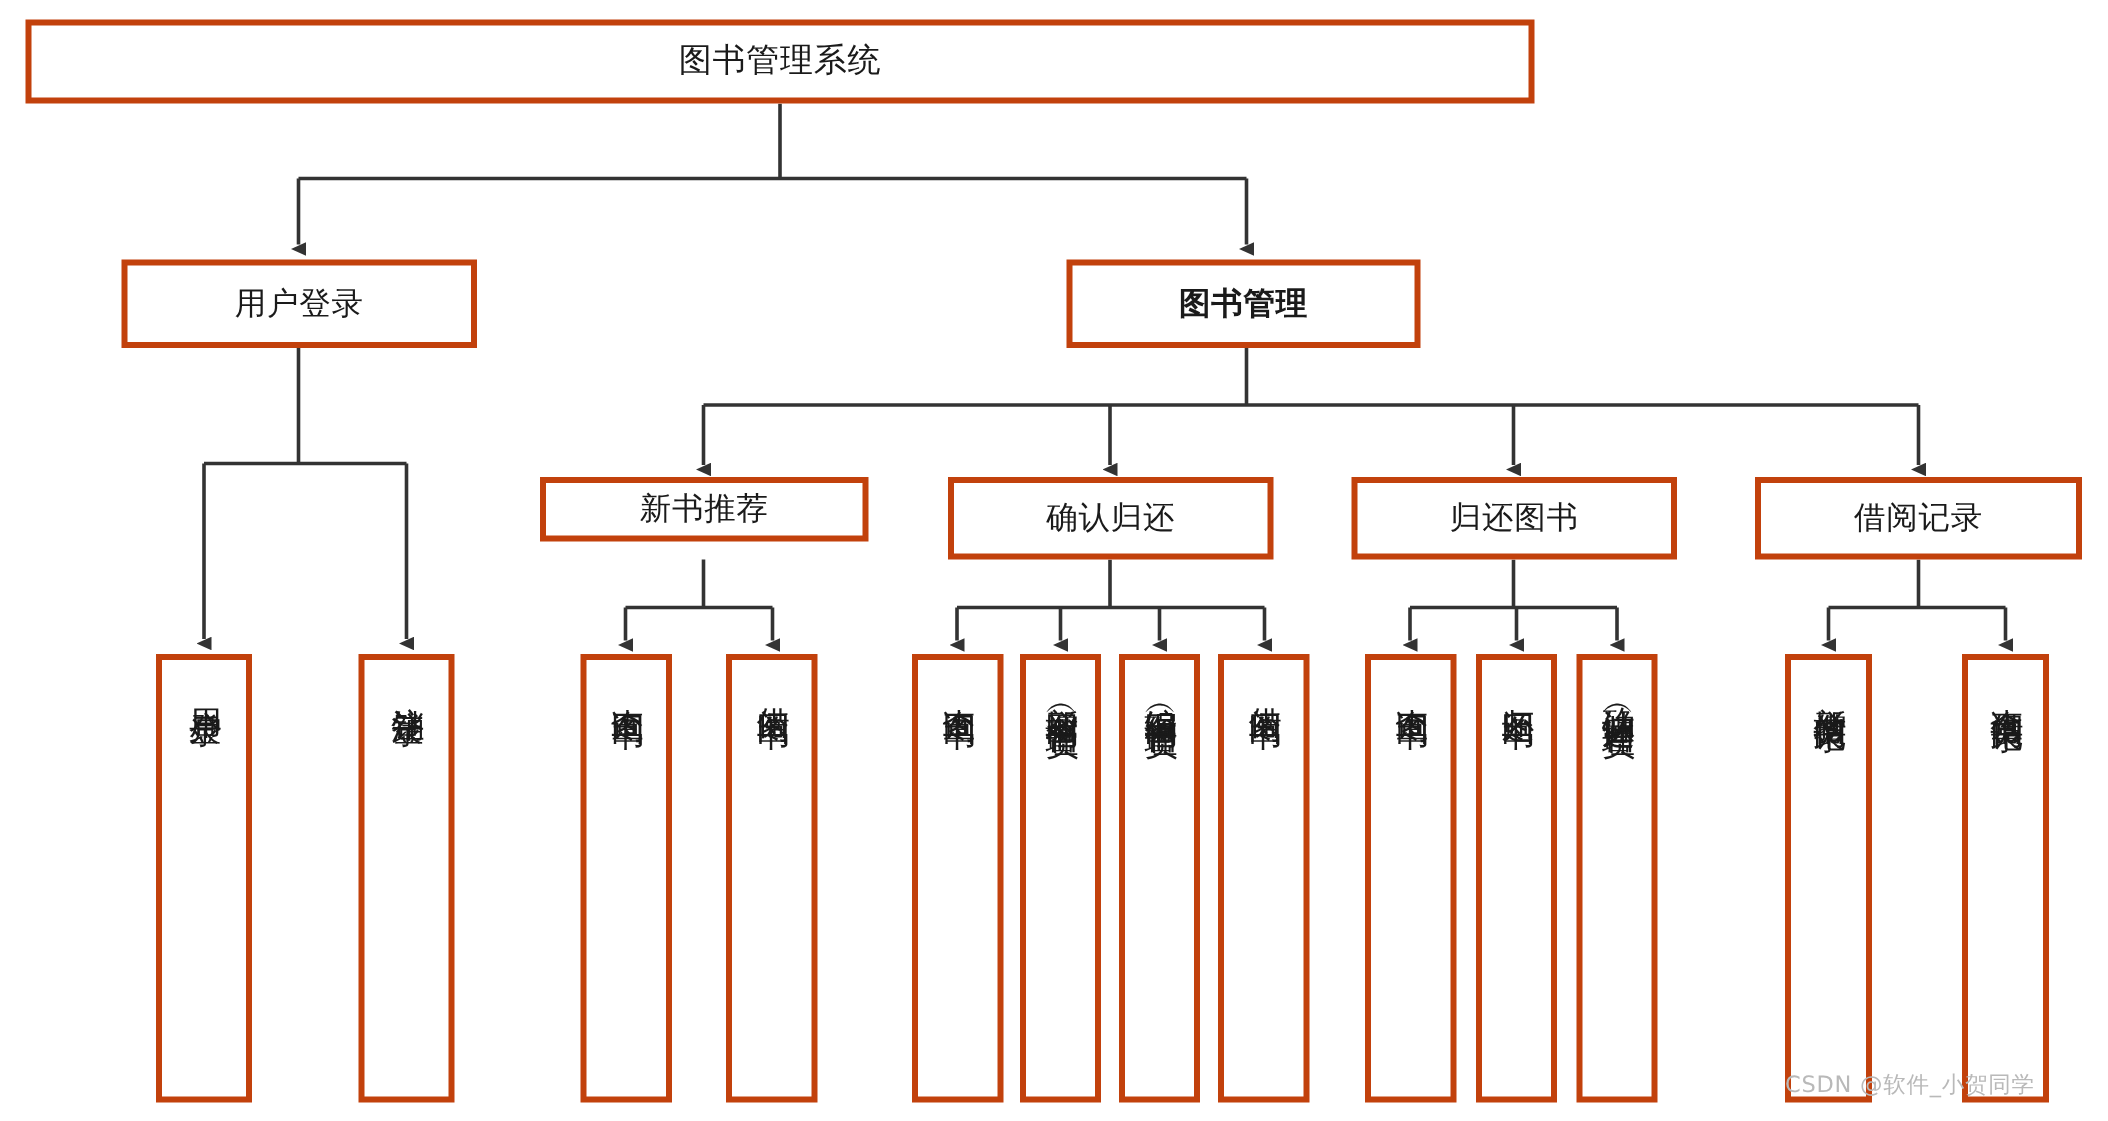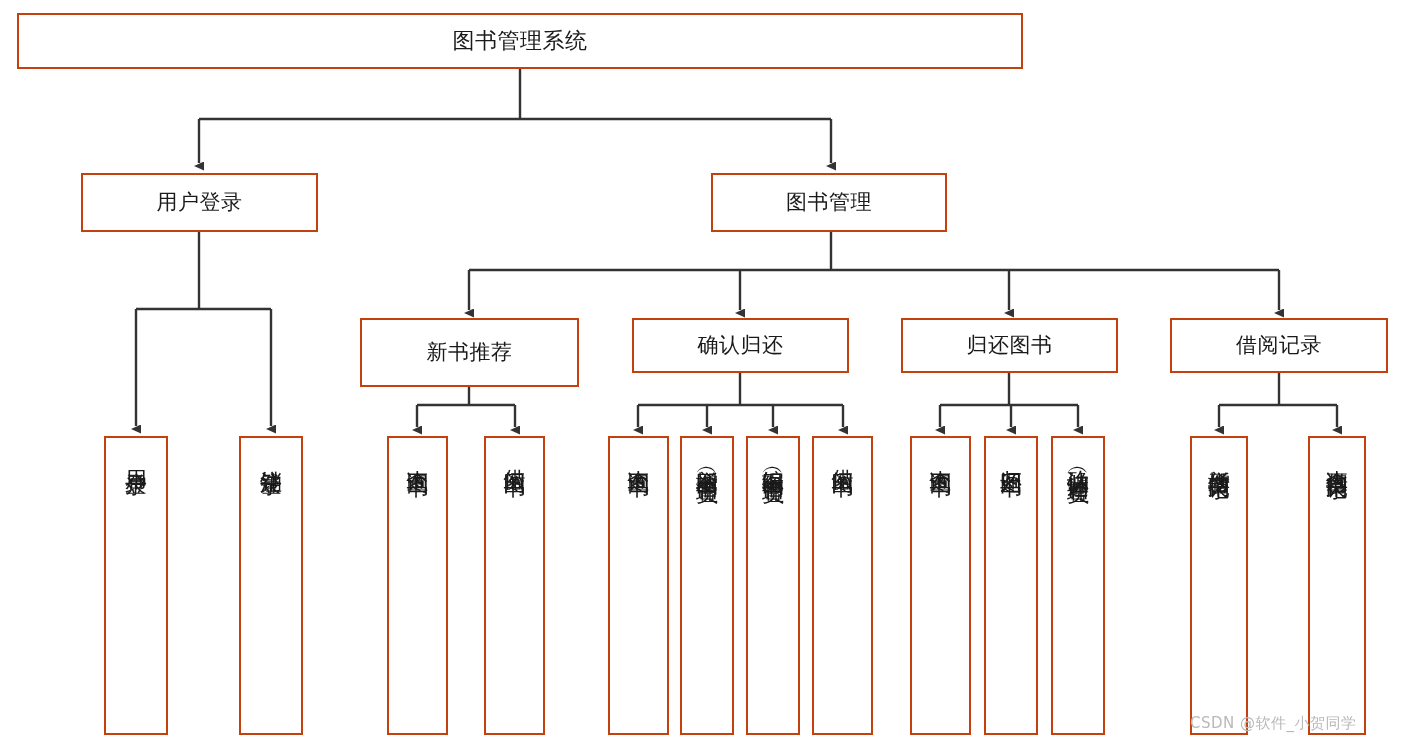--- a/index.html
+++ b/index.html
@@ -24,21 +24,21 @@
     left: 0;
     top: 0;
     width: 1405px;
     height: 747px;
     pointer-events: none;
   }
   .node {
     position: absolute;
     box-sizing: border-box;
     background: #ffffff;
-    border: 2px solid #c2410c;
+    border: 4px solid #c2410c;
     display: flex;
     align-items: center;
     justify-content: center;
     color: #1a1a1a;
   }
   .node .label {
     display: block;
     text-align: center;
     line-height: 1.28;
     letter-spacing: 0.5px;
@@ -130,25 +130,25 @@
     </g>
   </svg>
 
   <div class="node horizontal root" style="left:17px; top:13px; width:1006px; height:56px;">
     <span class="label">图书管理系统</span>
   </div>
 
   <div class="node horizontal" style="left:81px; top:173px; width:237px; height:59px;">
     <span class="label">用户登录</span>
   </div>
-  <div class="node horizontal" style="left:711px; top:173px; width:236px; height:59px;">
+  <div class="node horizontal" style="left:711px; top:173px; width:236px; height:59px;font-weight:bold;">
     <span class="label">图书管理</span>
   </div>
 
-  <div class="node horizontal" style="left:360px; top:318px; width:219px; height:69px;">
+  <div class="node horizontal" style="left:360px; top:318px; width:219px; height:43px;">
     <span class="label">新书推荐</span>
   </div>
   <div class="node horizontal" style="left:632px; top:318px; width:217px; height:55px;">
     <span class="label">确认归还</span>
   </div>
   <div class="node horizontal" style="left:901px; top:318px; width:217px; height:55px;">
     <span class="label">归还图书</span>
   </div>
   <div class="node horizontal" style="left:1170px; top:318px; width:218px; height:55px;">
     <span class="label">借阅记录</span>

